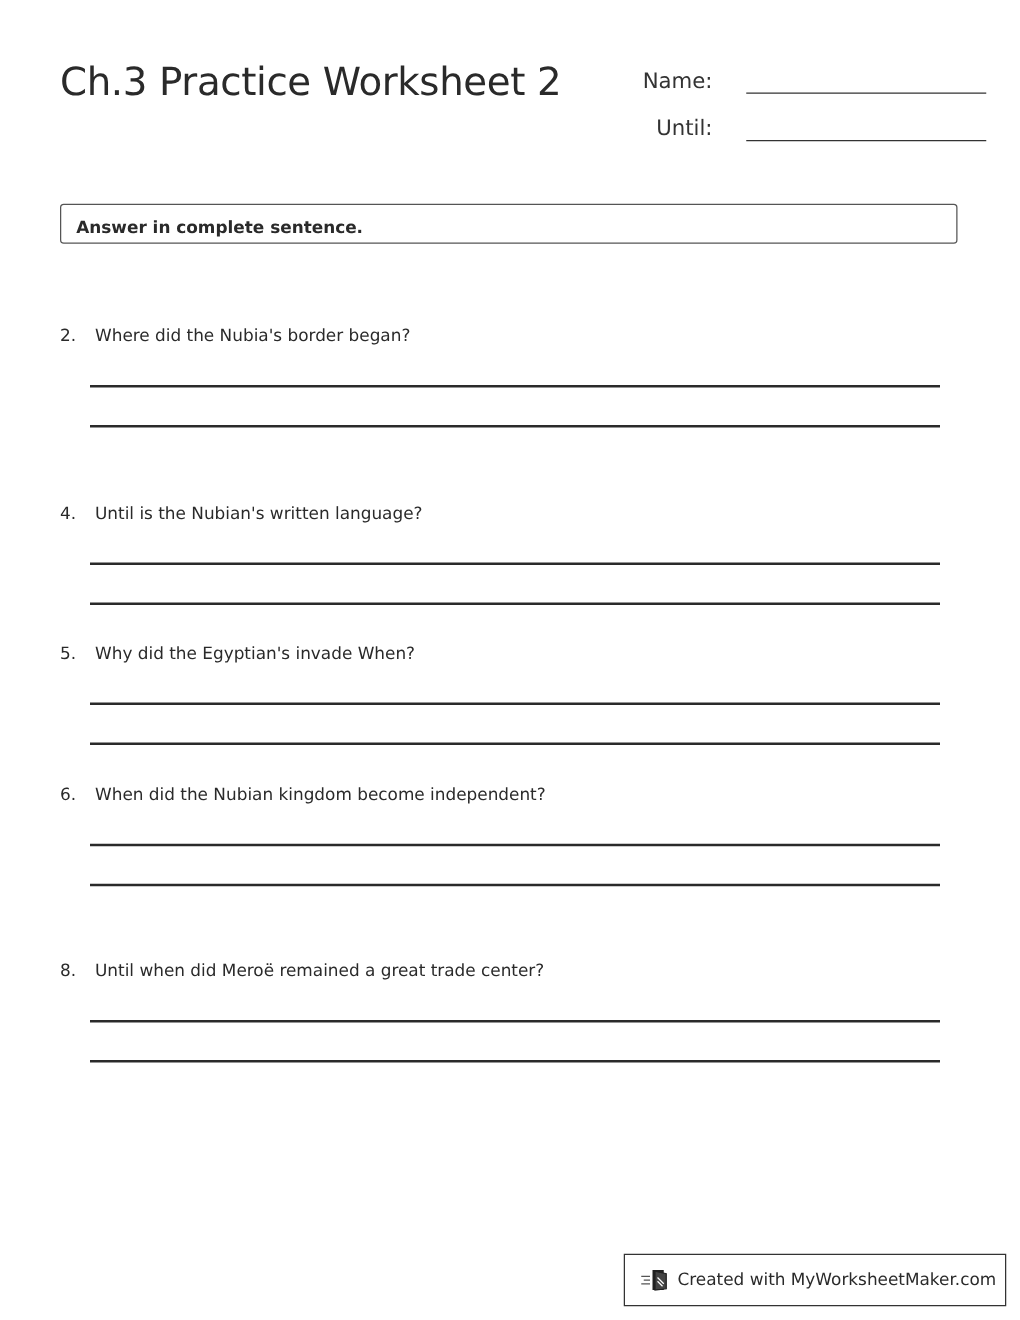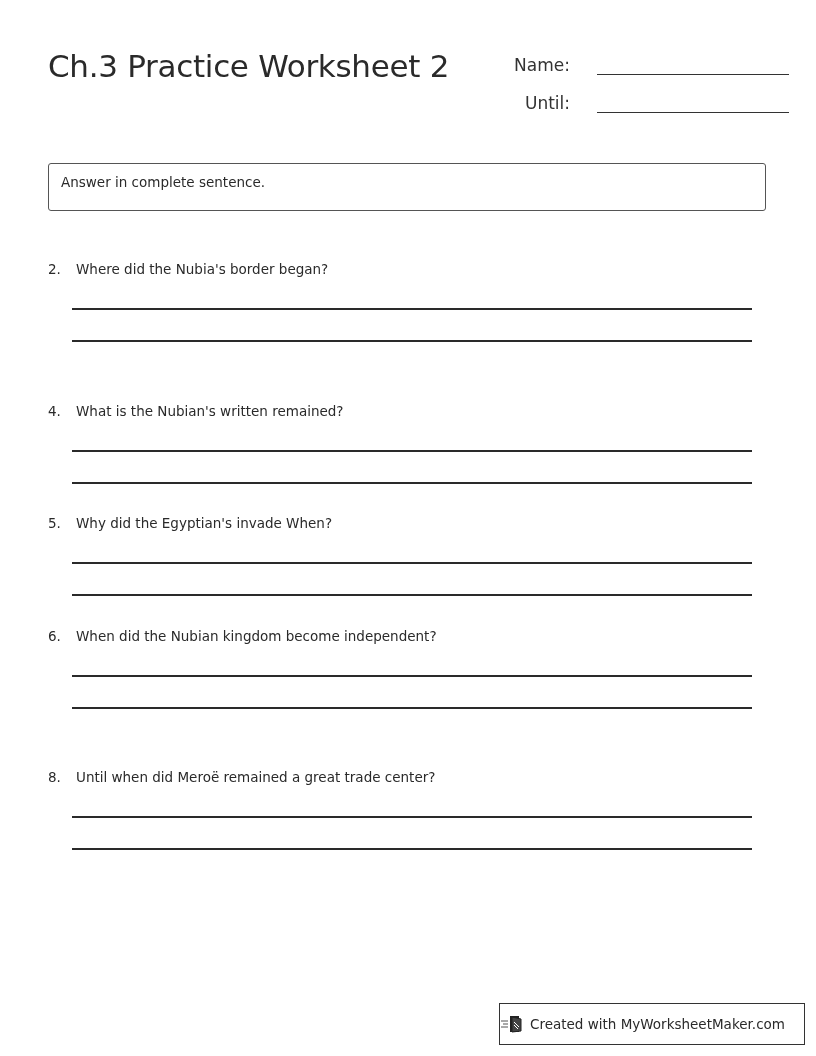--- a/index.html
+++ b/index.html
@@ -9,32 +9,32 @@
     }
     .title {
       position: absolute; left: 48px; top: 48px;
       font-size: 31px; font-weight: normal; letter-spacing: -0.3px;
       color: #2a2a2a; margin: 0;
     }
     .field-row { position: absolute; display: flex; align-items: flex-end; gap: 21px; }
     .field-label { font-size: 17px; color: #333; text-align: right; width: 70px; margin-right: 6px; line-height: 20px; }
     .field-line { width: 192px; border-bottom: 1px solid #333; height: 18px; }
     .instructions {
-      position: absolute; left: 48px; top: 163px; width: 718px; height: 48px;
+      position: absolute; left: 48px; top: 163px; width: 718px; height: 32px;
       border: 1px solid #555; border-radius: 3px; box-sizing: border-box;
-      font-size: 13.5px; color: #2a2a2a; line-height: 36px; padding-left: 12px;
+      font-size: 13.5px; color: #2a2a2a; line-height: 36px; padding-left: 12px; font-weight: bold;
     }
     .question { position: absolute; left: 48px; width: 704px; }
     .q-text { font-size: 13.5px; color: #2a2a2a; display: flex; }
     .q-num { width: 28px; }
     .answer-line { position: absolute; left: 24px; width: 680px; height: 0; border-top: 2px solid #2a2a2a; }
     .footer {
       position: absolute; left: 499px; top: 1003px; width: 306px; height: 42px;
       border: 1px solid #333; box-sizing: border-box;
-      display: flex; align-items: center; padding-left: 0;
+      display: flex; align-items: center; padding-left: 12px;
       font-size: 13.5px; color: #2a2a2a;
     }
     .footer svg { margin-right: 6px; }
   </style>
 </head>
 <body>
 
 <h1 class="title">Ch.3 Practice Worksheet 2</h1>
 
 <div class="field-row" style="left:500px; top:55px;">
@@ -53,21 +53,21 @@
       <span class="q-num">2.</span>
       <span>Where did the Nubia's border began?</span>
     </div>
   <div class="answer-line" style="top:47px;"></div>
   <div class="answer-line" style="top:79px;"></div>
 </div>
 
 <div class="question" style="top:403px;">
   <div class="q-text">
       <span class="q-num">4.</span>
-      <span>What is the Nubian's written remained?</span>
+      <span>Until is the Nubian's written language?</span>
     </div>
   <div class="answer-line" style="top:47px;"></div>
   <div class="answer-line" style="top:79px;"></div>
 </div>
 
 <div class="question" style="top:515px;">
   <div class="q-text">
       <span class="q-num">5.</span>
       <span>Why did the Egyptian's invade When?</span>
     </div>

